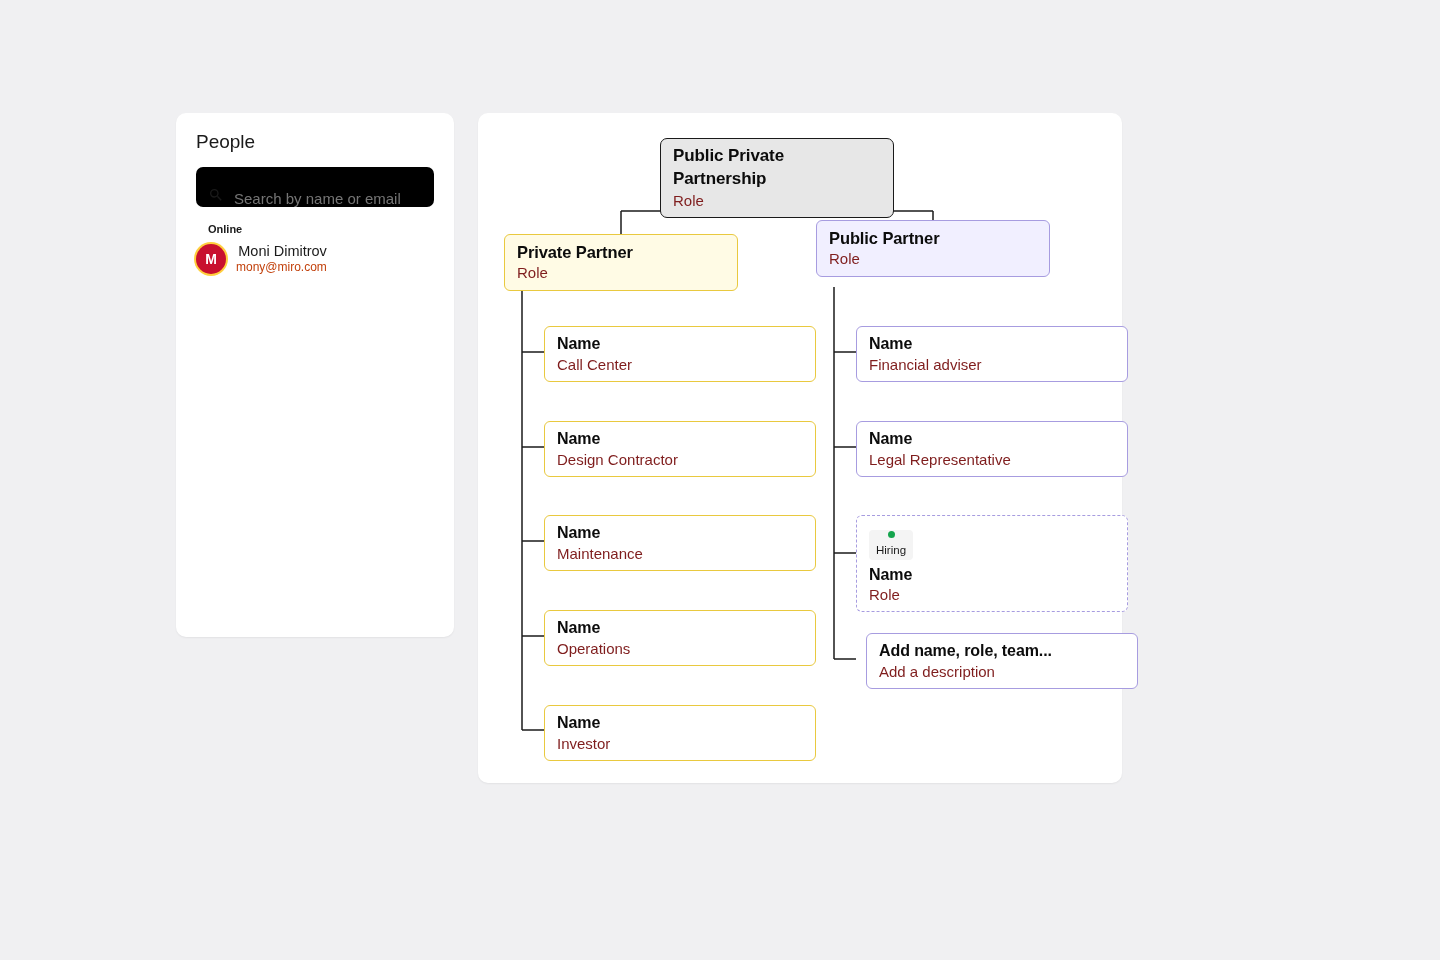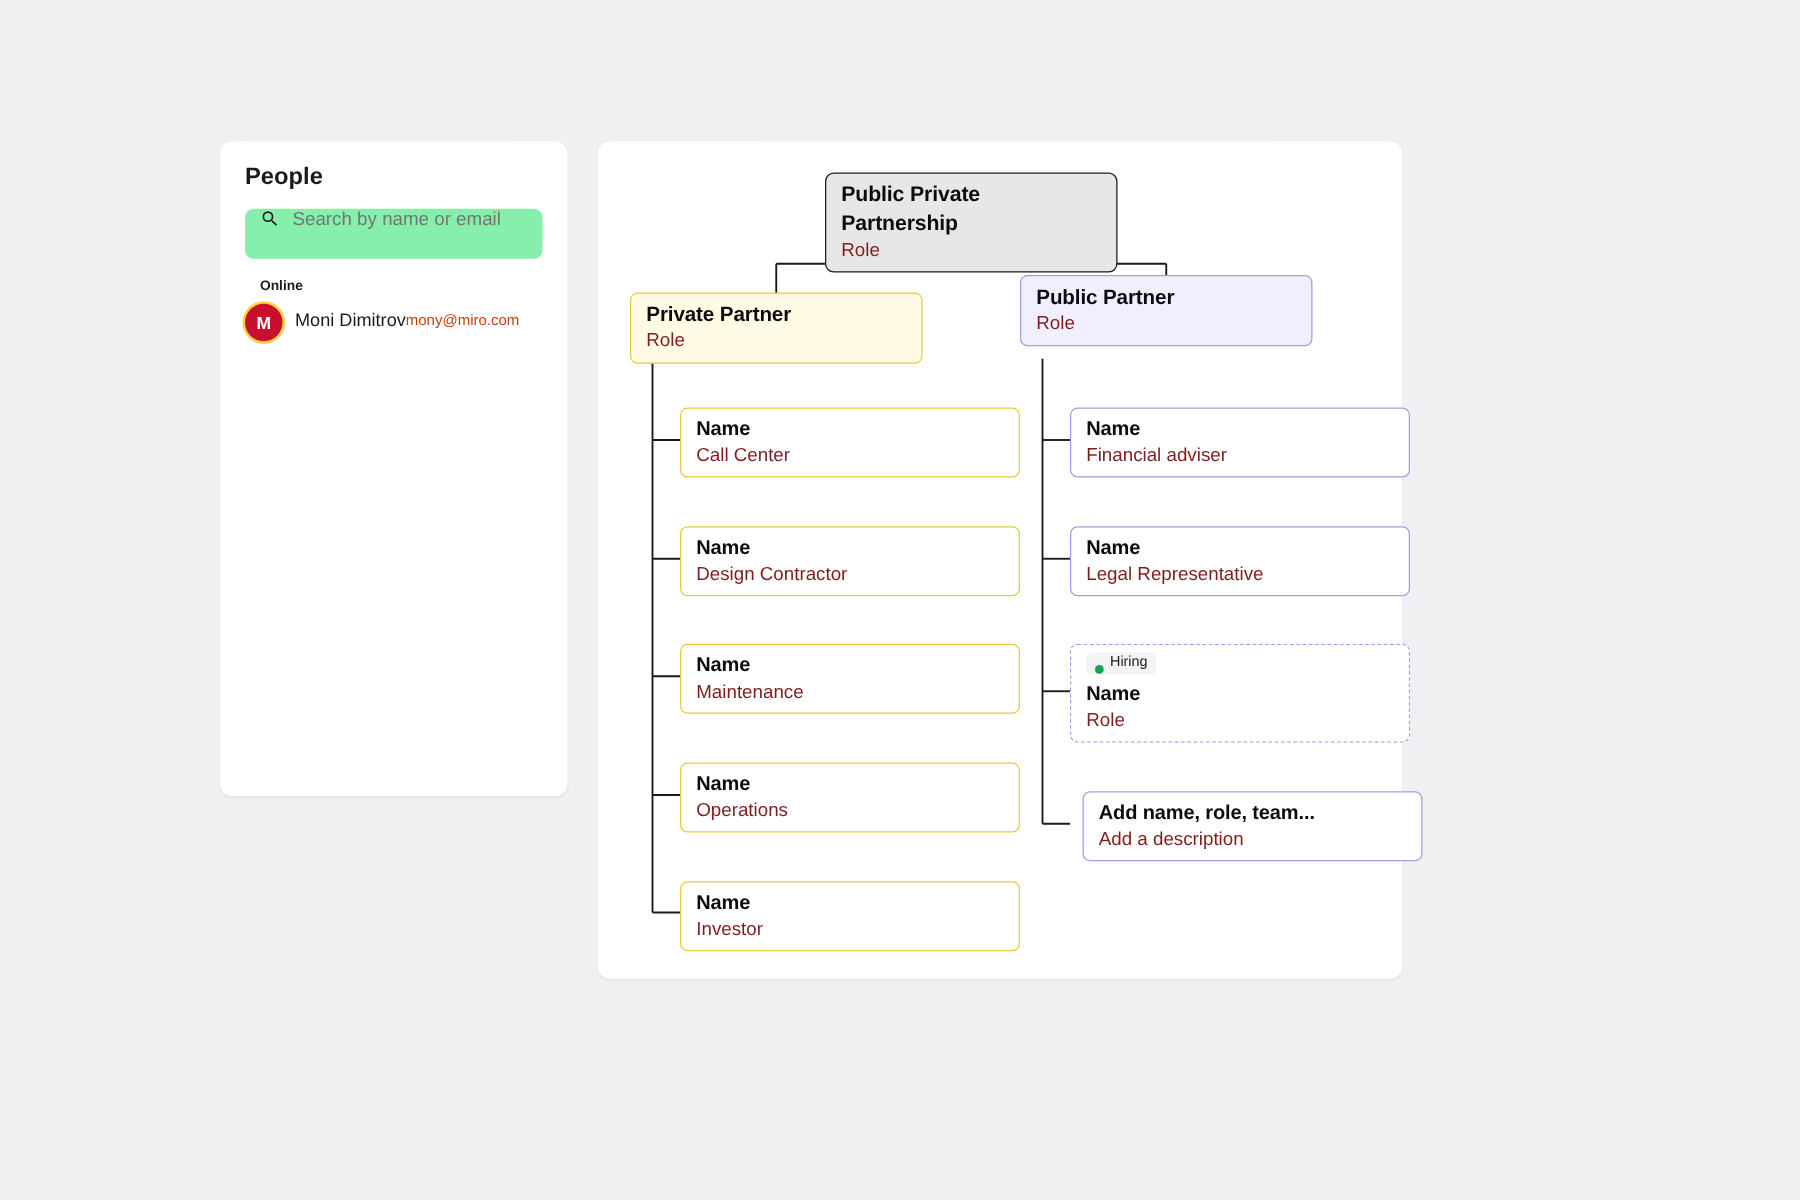--- a/index.html
+++ b/index.html
@@ -19,28 +19,28 @@
     top: 113px;
     width: 278px;
     height: 524px;
     background: #ffffff;
     border-radius: 10px;
     box-shadow: 0 1px 2px rgba(0,0,0,0.06);
     padding: 18px 20px;
   }
   .people-title {
     font-size: 19px;
-    font-weight: 700;
+    font-weight: 400;
     color: #1a1a1a;
     margin-bottom: 14px;
   }
   .search-box {
     display: flex;
-    align-items: flex-start;
-    background: #86efac;
+    align-items: flex-end;
+    background: #000000;
     border-radius: 7px;
     height: 40px;
     padding: 0 12px;
     margin-bottom: 16px;
   }
   .search-box svg { width: 16px; height: 16px; flex: 0 0 auto; fill: #1a1a1a; }
   .search-input {
     border: none;
     outline: none;
     background: transparent;
@@ -67,21 +67,21 @@
     border-radius: 50%;
     background: #c8102e;
     color: #fff;
     font-weight: 600;
     font-size: 14px;
     display: flex;
     align-items: center;
     justify-content: center;
     box-shadow: 0 0 0 2px #ffcf3e;
   }
-  .person-meta { display: flex; flex-direction: row; line-height: 1.2; text-align: right; }
+  .person-meta { display: flex; flex-direction: column; line-height: 1.2; text-align: right; }
   .person-name { font-size: 14.5px; color: #1a1a1a; }
   .person-email { font-size: 12px; color: #c2410c; }
 
   
   .canvas {
     position: absolute;
     left: 478px;
     top: 113px;
     width: 644px;
     height: 670px;
@@ -118,28 +118,29 @@
   }
 
   .node-child { width: 272px; background: #ffffff; }
   .child-yellow { border: 1.5px solid #e9c93f; }
   .child-purple { border: 1.5px solid #a79ce0; }
   .child-dashed { border: 1.5px dashed #a79ce0; }
   .node-child .n-title { font-size: 16px; }
 
   .badge {
     display: inline-flex;
-    align-items: flex-end;
+    align-items: center;
     gap: 5px;
     background: #f4f4f4;
     border-radius: 4px;
     padding: 1px 7px;
     font-size: 11.5px;
     color: #1a1a1a;
     margin-bottom: 4px;
+    flex-direction: column;
   }
   .badge .dot {
     width: 7px; height: 7px; border-radius: 50%;
     background: #14a44d;
   }
 
   
   .connectors {
     position: absolute;
     left: 0; top: 0;

